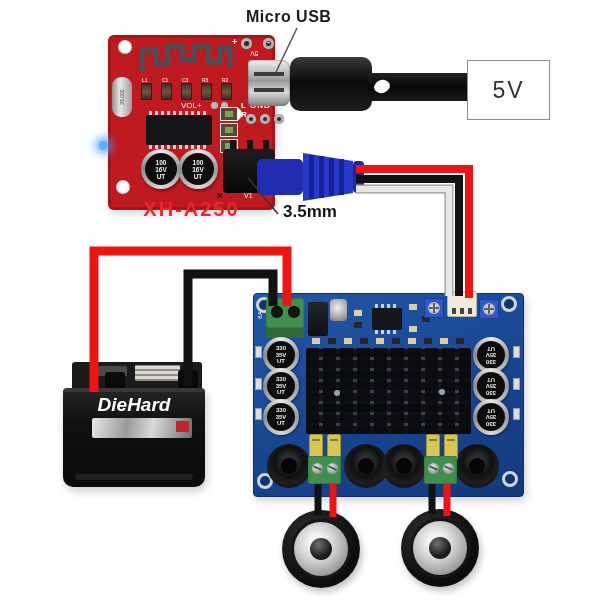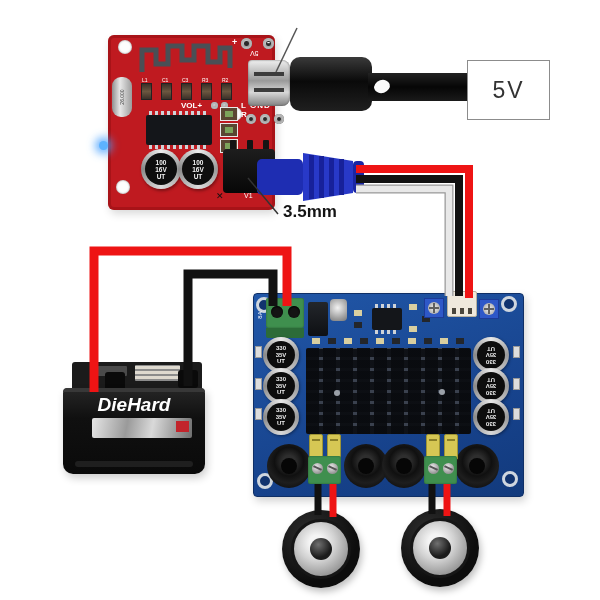--- a/index.html
+++ b/index.html
@@ -17,21 +17,21 @@
         display:flex;align-items:center;justify-content:center;font-size:23px;color:#333;letter-spacing:2px;}
   
   .bt-board{left:108px;top:35px;width:167px;height:175px;background:#bf1a20;border-radius:6px;
             box-shadow:inset 0 0 0 3px rgba(125,8,12,.35), 2px 4px 8px rgba(0,0,0,.15);}
   .hole{border-radius:50%;background:#fdfdfd;box-shadow:inset 0 0 2px rgba(0,0,0,.5);}
   .crystal{left:4px;top:42px;width:20px;height:40px;border-radius:9px;
            background:linear-gradient(90deg,#8f8f8f,#e8e8e8 40%,#9c9c9c);display:flex;align-items:center;justify-content:center;}
   .crystal span{transform:rotate(-90deg);font-size:5px;color:#444;white-space:nowrap;}
   .smd{width:9px;height:15px;background:linear-gradient(#3a2f28,#6b5740 50%,#3a2f28);border:1px solid #222;}
   .smd-ref{font-size:5px;color:#fff;position:absolute;top:-7px;left:0;}
-  .vol-txt{font-size:8px;font-weight:bold;color:#fff;}
+  .vol-txt{font-size:8px;font-weight:normal;color:#fff;}
   .pad{border-radius:50%;background:radial-gradient(circle at 40% 35%,#dcdcdc,#8a8a8a 70%);box-shadow:inset 0 0 0 2px #b5b5b5, inset 0 0 2px #333;}
   .pad .pin{position:absolute;inset:30%;border-radius:50%;background:#2a2a2a;}
   .soic{left:38px;top:80px;width:66px;height:30px;background:#14161a;border-radius:2px;}
   .soic::before,.soic::after{content:"";position:absolute;left:3px;right:3px;height:4px;
      background:repeating-linear-gradient(90deg,#cfd3d8 0 3px,transparent 3px 6px);}
   .soic::before{top:-4px;} .soic::after{bottom:-4px;}
   .outcomp{width:16px;height:12px;border:1px solid #e9e9e9;background:#5a4632;}
   .outcomp i{position:absolute;inset:3px 4px;background:#7ca35a;display:block;}
   .bcap{width:40px;height:40px;border-radius:50%;
         background:conic-gradient(#ececec,#9a9a9a,#dcdcdc,#8a8a8a,#ececec);box-shadow:1px 2px 3px rgba(0,0,0,.35);}
@@ -54,21 +54,21 @@
   .usb-housing{left:290px;top:57px;width:82px;height:54px;border-radius:10px;
                background:linear-gradient(#3a3a3a,#0a0a0a 45%,#1f1f1f);}
   .usb-cable{left:368px;top:73px;width:103px;height:28px;background:linear-gradient(#222,#060606 50%,#1a1a1a);}
   .cable-hole{left:374px;top:80px;width:16px;height:13px;border-radius:50%;background:#fbfbfb;transform:rotate(-18deg);}
   
   .batt-lid{left:72px;top:362px;width:130px;height:30px;background:#1b1b1b;border-radius:3px;}
   .batt-lid-label{left:135px;top:365px;width:45px;height:16px;background:#ded9cf;
       background-image:repeating-linear-gradient(0deg,#8b8b8b 0 2px,transparent 2px 5px);border-radius:1px;}
   .batt-lid-strip{left:95px;top:366px;width:32px;height:10px;background:#4a4a4a;border-radius:1px;}
   .batt-post{width:20px;height:18px;background:#0a0a0a;border-radius:3px;}
-  .batt-body{left:63px;top:388px;width:142px;height:86px;border-radius:5px 5px 10px 10px;
+  .batt-body{left:63px;top:388px;width:142px;height:99px;border-radius:5px 5px 10px 10px;
              background:linear-gradient(180deg,#262626,#101010 35%,#0a0a0a);box-shadow:2px 4px 8px rgba(0,0,0,.2);}
   .batt-body .shine{position:absolute;left:0;right:0;top:0;height:4px;background:#383838;border-radius:5px 5px 0 0;}
   .batt-brand{position:absolute;left:0;right:0;top:6px;text-align:center;color:#fff;
               font-style:italic;font-weight:800;font-size:19px;letter-spacing:0;}
   .batt-band{position:absolute;left:29px;top:30px;width:100px;height:20px;border-radius:2px;
              background:linear-gradient(100deg,#e6e6e6,#9a9a9a 35%,#d9d9d9 60%,#6f6f6f);}
   .batt-red-tag{position:absolute;left:84px;top:3px;width:13px;height:11px;background:#c2242b;}
   .batt-groove{position:absolute;left:12px;bottom:7px;width:118px;height:6px;background:#1f1f1f;border-radius:3px;}
   
   .amp-board{left:253px;top:293px;width:269px;height:202px;border-radius:4px;
@@ -208,21 +208,23 @@
         <span class="pin"></span>
       </div>
     <div class="pad abs" style="left:166px;top:79px;width:10px;height:10px;">
         <span class="pin"></span>
       </div>
 
     <span class="xmark abs" style="left:108px;top:156px;">✕</span>
     <span class="tiny-silk abs" style="left:136px;top:157px;">V1</span>
   </div>
 
-
+  <div class="bt-label abs">XH-A250</div>
+
+  <div class="microusb-label abs">Micro USB</div>
   <div class="usb-port abs">
     <i style="top:12px;"></i>
     <i style="top:28px;"></i>
   </div>
   <div class="usb-housing abs"></div>
   <div class="usb-cable abs"></div>
   <div class="cable-hole abs"></div>
   <div class="vbox abs">
     <span>5V</span>
   </div>

